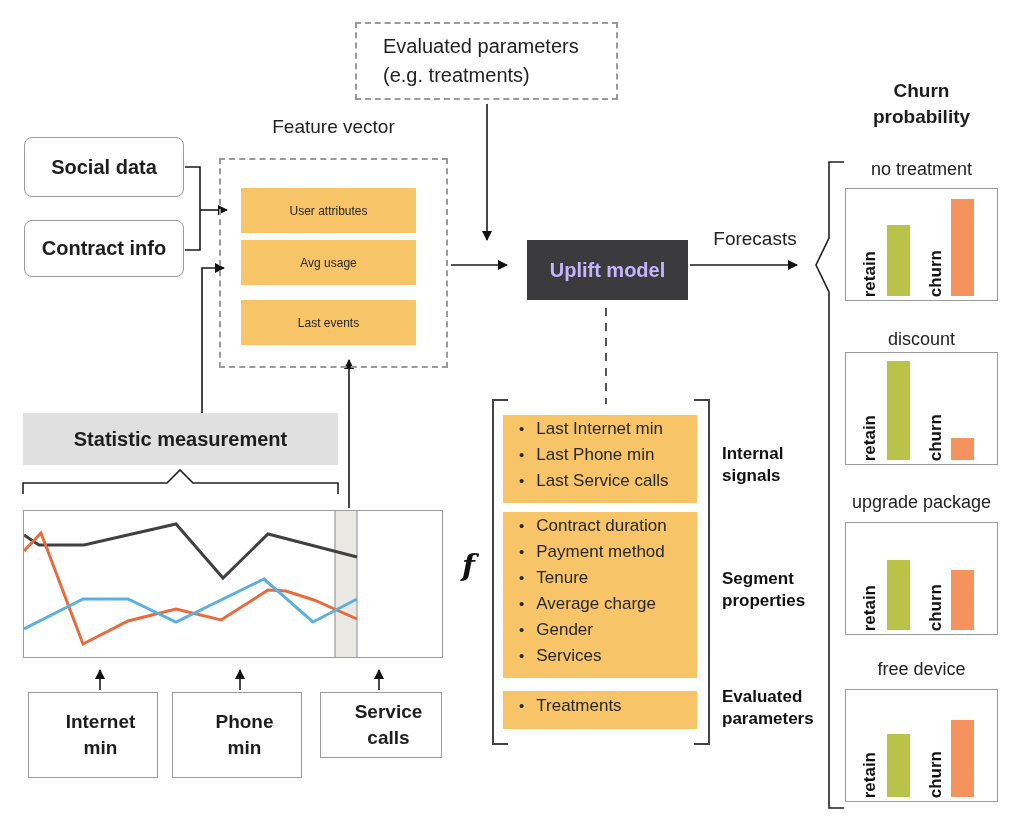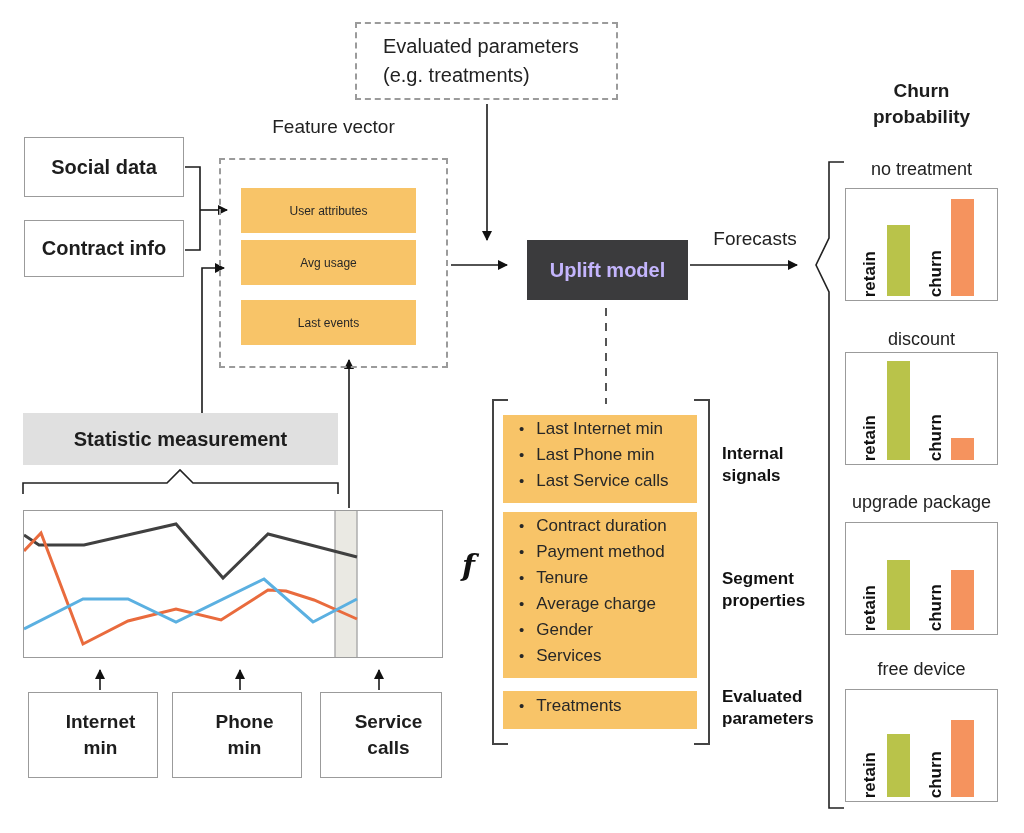--- a/index.html
+++ b/index.html
@@ -6,21 +6,21 @@
   html,body { background:#ffffff; }
   body { font-family:"Liberation Sans","DejaVu Sans",sans-serif; color:#1d1d1d; }
   .canvas { position:relative; width:1024px; height:833px; background:#ffffff; overflow:hidden; }
   .overlay { position:absolute; left:0; top:0; width:1024px; height:833px; pointer-events:none; z-index:1; }
   .box { position:absolute; background:#ffffff; border:1px solid #9b9b9b; display:flex; align-items:center; justify-content:center; text-align:center; z-index:2; }
   .bold { font-weight:bold; }
   .dashedbox { position:absolute; border:2px dashed #9b9b9b; background:transparent; z-index:2; }
   .top-params { display:flex; flex-direction:column; justify-content:center; padding-left:26px; font-size:20px; line-height:29px; color:#222; }
   .fv-title, .section-label { position:absolute; font-size:19px; color:#222; text-align:center; z-index:2; }
   .orange-item { position:absolute; background:#f8c468; display:flex; align-items:center; justify-content:center; font-size:12px; color:#272727; z-index:3; }
-  .input-box { font-size:20px; }
+  .input-box { font-size:20px;border-radius:8px; }
   .model-box { position:absolute; background:#3b3b3d; color:#c4b5fd; display:flex; align-items:center; justify-content:center; font-size:20px; font-weight:bold; z-index:2; }
   .stat-box { position:absolute; background:#e0e0e0; display:flex; align-items:center; justify-content:center; font-size:20px; font-weight:bold; z-index:2; }
   .chart-frame { position:absolute; left:23px; top:510px; width:420px; height:148px; border:1px solid #9b9b9b; background:#fff; z-index:2; }
   .src-box { font-size:19px; line-height:26px; font-weight:bold;padding-left:15px; }
   .f-symbol { position:absolute; font-family:"DejaVu Serif","Liberation Serif",serif; font-style:italic; font-weight:bold; font-size:30px; color:#111; z-index:2; }
   .fb-box { position:absolute; background:#f8c468; padding:6px 0 14px 16px; display:flex; flex-direction:column; justify-content:center; z-index:2; }
   .fb-row { font-size:17px; line-height:26px; color:#272727; display:flex; align-items:baseline; }
   .fb-row::before { content:"\2022"; margin-right:12px; font-size:15px; }
   .fb-label { position:absolute; width:104px; font-size:17px; font-weight:bold; line-height:22px; color:#111; z-index:2; }
   .churn-title { position:absolute; left:845px; top:78px; width:153px; text-align:center; font-size:19px; font-weight:bold; line-height:26px; z-index:2; }
@@ -104,21 +104,21 @@
       <div>Internet</div>
       <div>min</div>
     </div>
   </div>
   <div class="box src-box" style="left:172px; top:692px; width:130px; height:86px;">
     <div>
       <div>Phone</div>
       <div>min</div>
     </div>
   </div>
-  <div class="box src-box" style="left:320px; top:692px; width:122px; height:86px;">
+  <div class="box src-box" style="left:320px; top:692px; width:122px; height:66px;">
     <div>
       <div>Service</div>
       <div>calls</div>
     </div>
   </div>
 
   <div class="f-symbol" style="left:462px; top:548px;">f</div>
 
   <div class="fb-box" style="left:503px; top:415px; width:194px; height:88px;">
     <div class="fb-row">Last Internet min</div>

